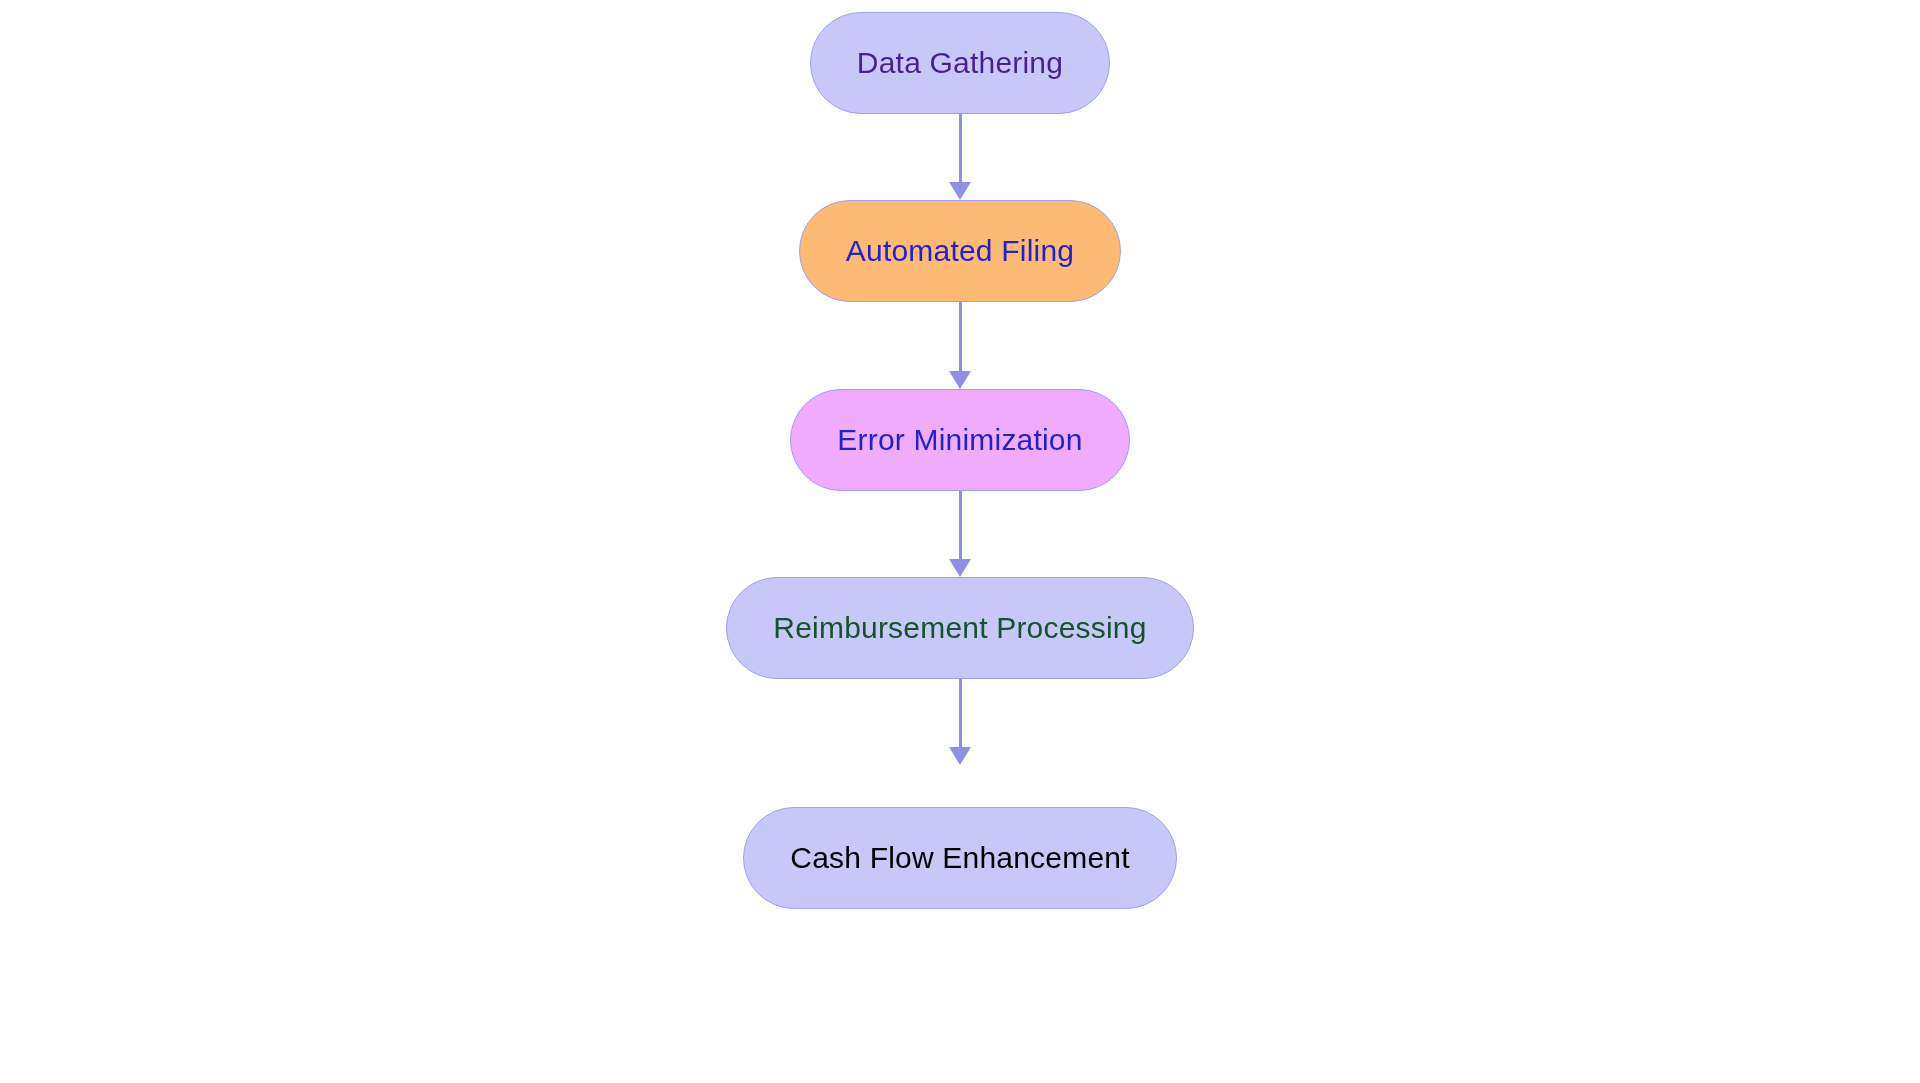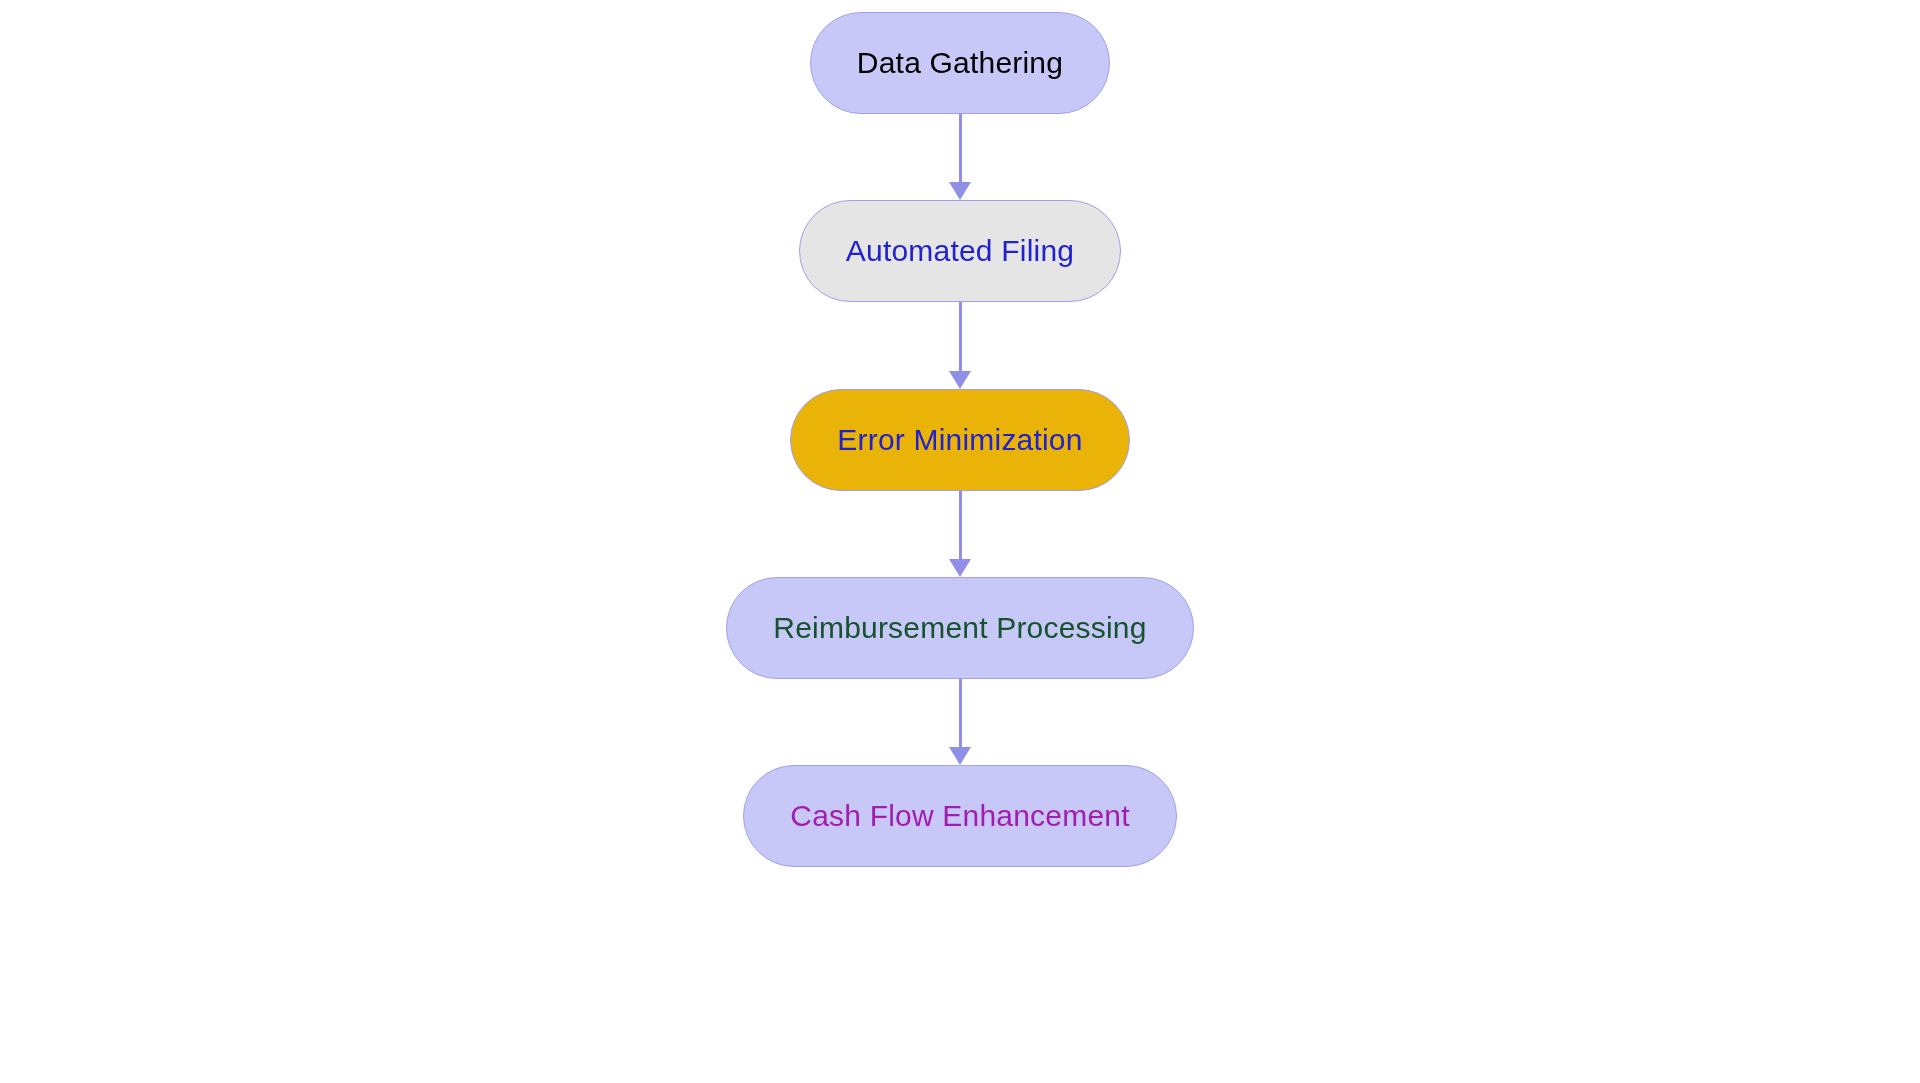--- a/index.html
+++ b/index.html
@@ -95,54 +95,54 @@
   .spacer-top { height: 12px; flex: 0 0 auto; }
 </style>
 </head>
 <body style="background: rgb(255, 255, 255);">
 
 <div id="flow-canvas" style="background: rgb(255, 255, 255);">
   <div class="flow-column">
 
     <div class="spacer-top"></div>
 
-    <div class="node" style="background: rgb(200, 200, 248); border-color: rgb(160, 160, 238); color: #000000;">
+    <div class="node" style="background: rgb(200, 200, 248); border-color: rgb(160, 160, 238); color: #4c1d95;">
       <span class="node-label">Data Gathering</span>
     </div>
 
     <div class="connector gap-1">
       <div class="connector-line" style="background: rgb(143, 143, 232);"></div>
       <div class="connector-head" style="border-top-color: rgb(143, 143, 232);"></div>
     </div>
 
-    <div class="node" style="background: #e5e5e5; border-color: rgb(160, 160, 238); color: rgb(34, 34, 204);">
+    <div class="node" style="background: #fdba74; border-color: rgb(160, 160, 238); color: rgb(34, 34, 204);">
       <span class="node-label">Automated Filing</span>
     </div>
 
     <div class="connector gap-2">
       <div class="connector-line" style="background: rgb(143, 143, 232);"></div>
       <div class="connector-head" style="border-top-color: rgb(143, 143, 232);"></div>
     </div>
 
-    <div class="node" style="background: #eab308; border-color: rgb(160, 160, 238); color: rgb(34, 34, 204); align-items: center;">
+    <div class="node" style="background: #f0abfc; border-color: rgb(160, 160, 238); color: rgb(34, 34, 204); align-items: center;">
       <span class="node-label">Error Minimization</span>
     </div>
 
     <div class="connector gap-3">
       <div class="connector-line" style="background: rgb(143, 143, 232);"></div>
       <div class="connector-head" style="border-top-color: rgb(143, 143, 232);"></div>
     </div>
 
     <div class="node" style="background: rgb(200, 200, 248); border-color: rgb(160, 160, 238); color: #14532d;">
       <span class="node-label">Reimbursement Processing</span>
     </div>
 
     <div class="connector gap-4">
       <div class="connector-line" style="background: rgb(143, 143, 232);"></div>
       <div class="connector-head" style="border-top-color: rgb(143, 143, 232);"></div>
     </div>
 
-    <div class="node" style="background: rgb(200, 200, 248); border-color: rgb(160, 160, 238); color: #a21caf;">
+    <div class="node" style="background: rgb(200, 200, 248); border-color: rgb(160, 160, 238); color: #000000; margin-top: 42px;">
       <span class="node-label">Cash Flow Enhancement</span>
     </div>
 
   </div>
 </div>
 
 </body></html>

